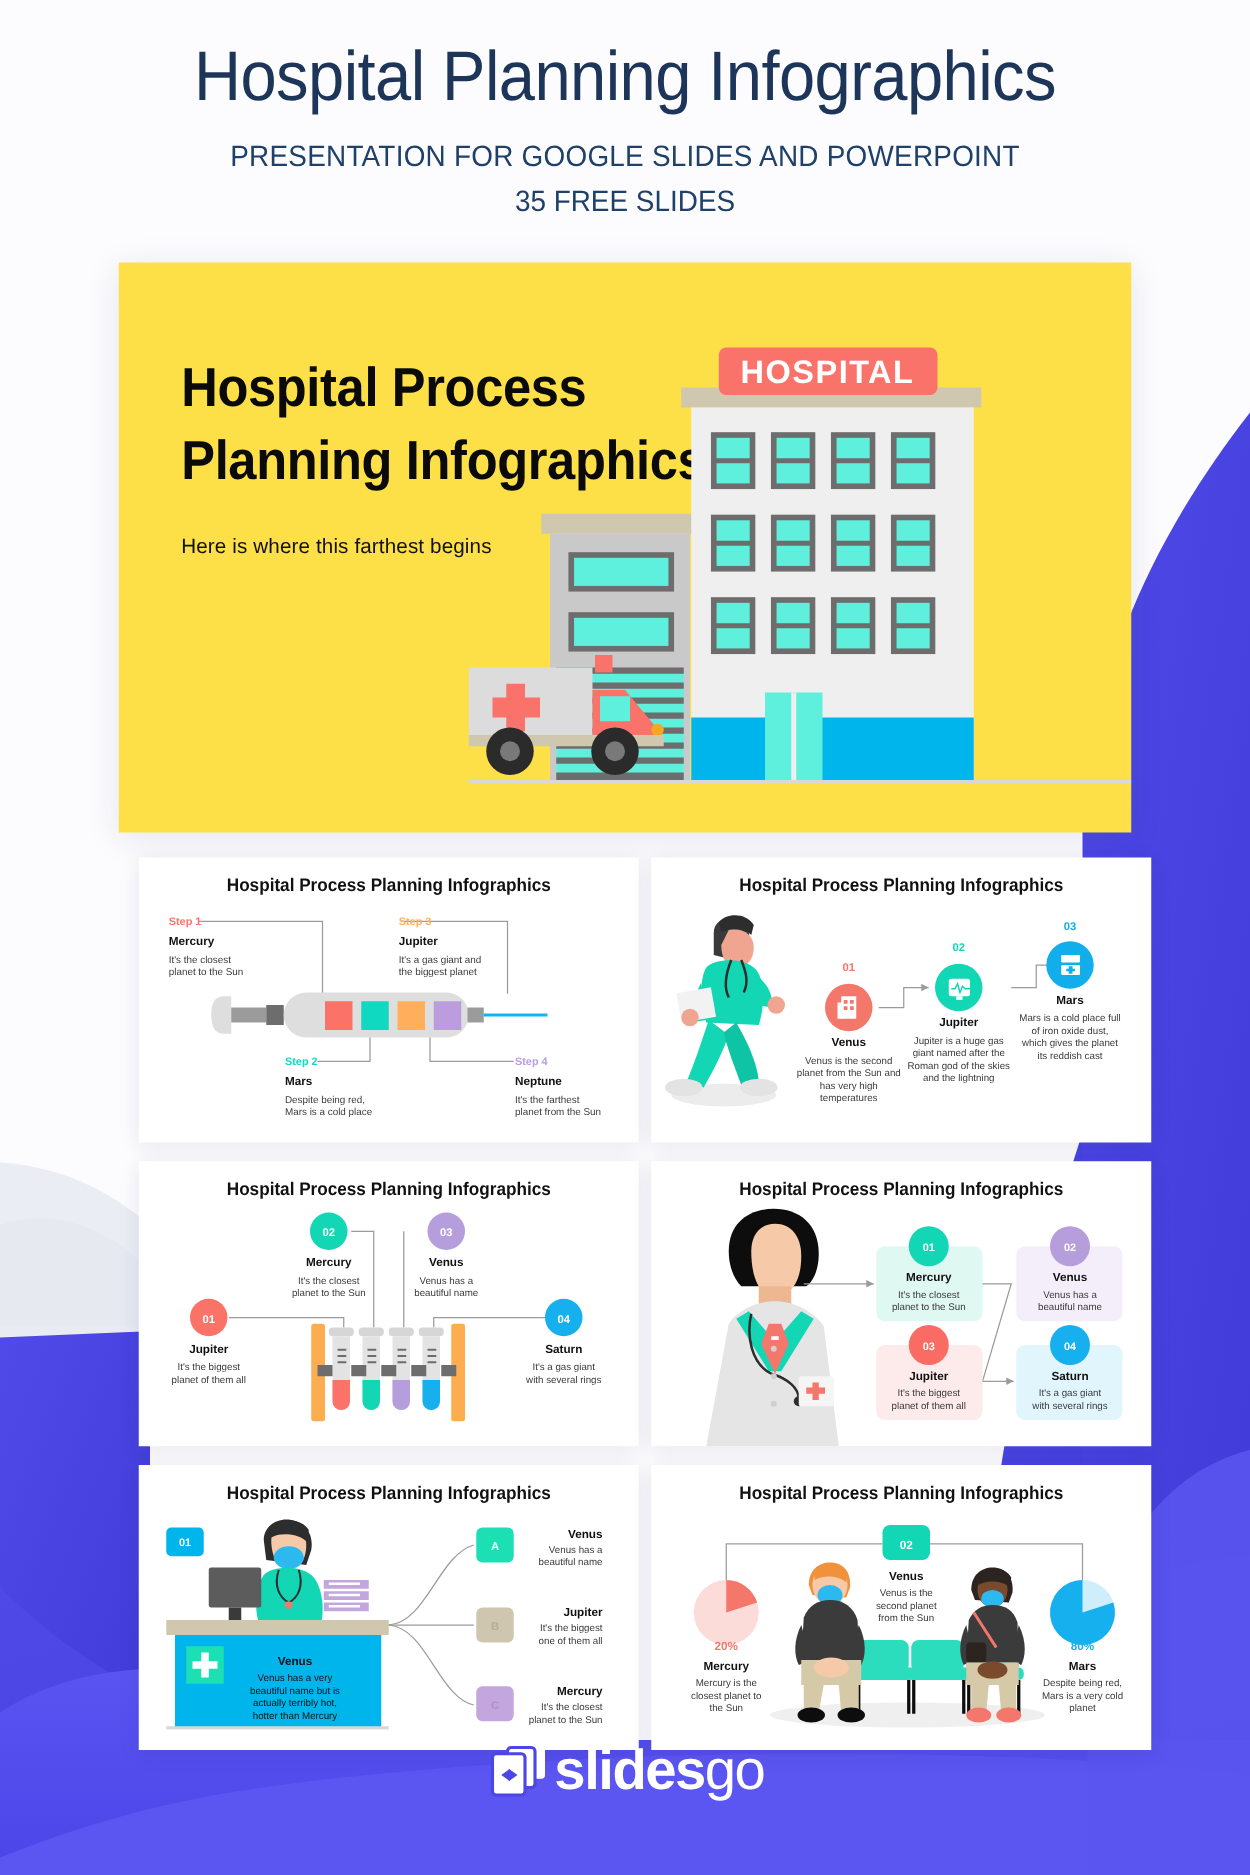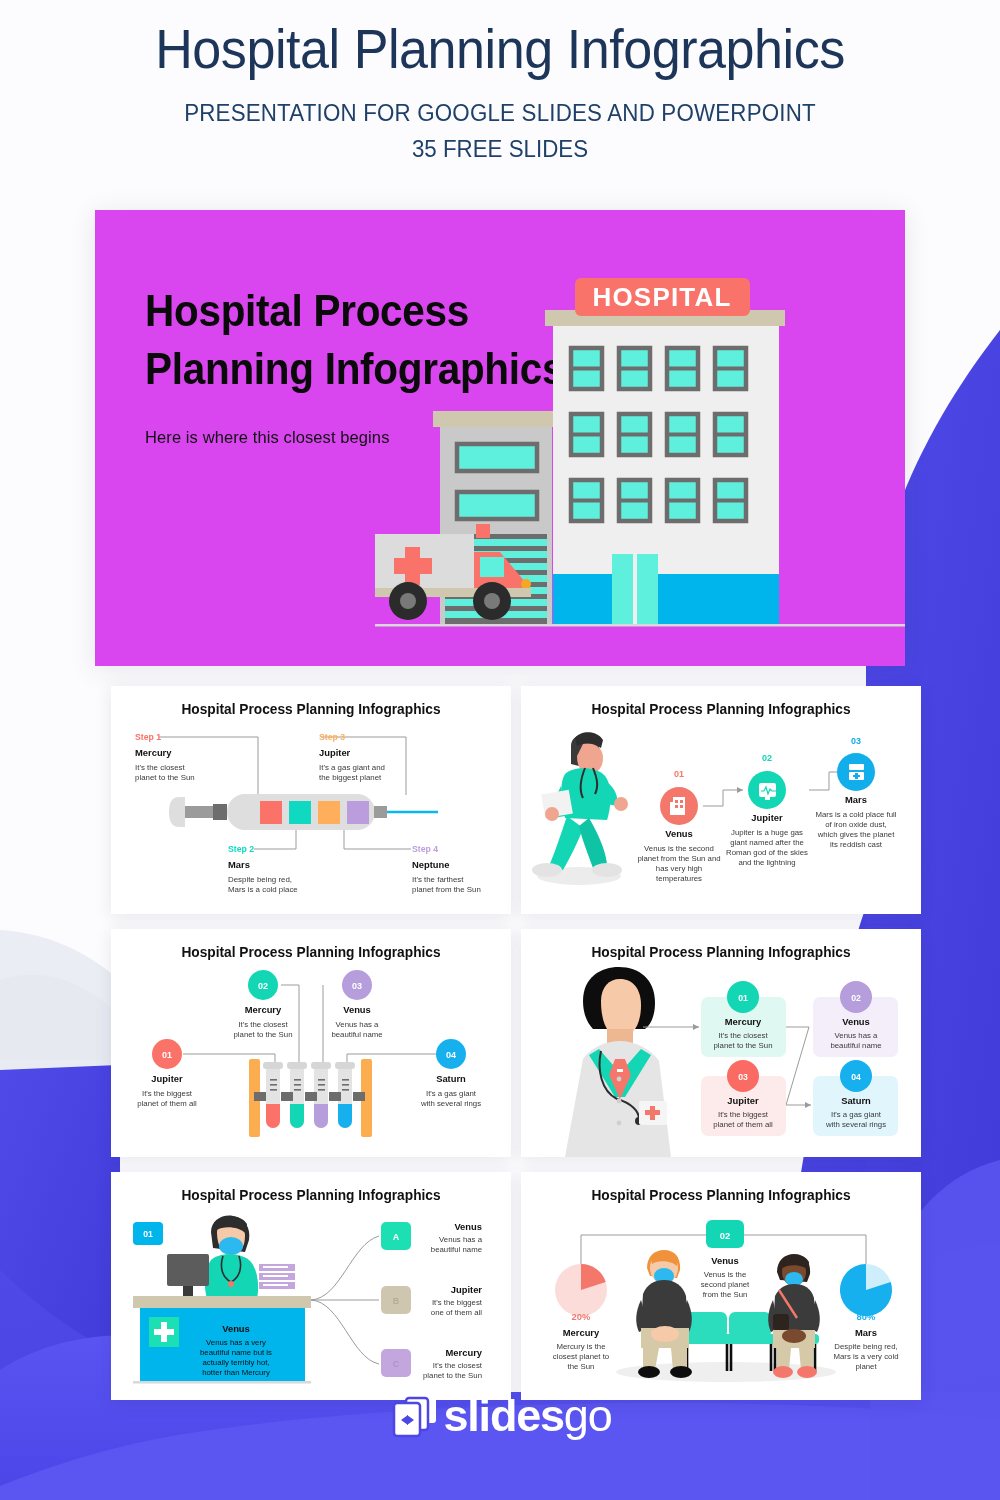--- a/index.html
+++ b/index.html
@@ -9,38 +9,38 @@
     background: #ffffff;
     overflow: hidden;
   }
   #page { position: relative; width: 1000px; height: 1500px; background: #fbfbfd; overflow: hidden; }
 
   
   .bg-layer { position: absolute; inset: 0; overflow: hidden; z-index: 0; }
   .bg-svg { position: absolute; top: 0; left: 0; width: 1000px; height: 1500px; }
 
   
-  .header { position: absolute; top: 0; left: 0; width: 1000px; z-index: 5; text-align: center; padding-top: 18px; }
+  .header { position: absolute; top: 12px; left: 0; width: 1000px; z-index: 5; text-align: center; padding-top: 18px; }
   .h-title {
     font-family: "Liberation Sans Narrow", "Liberation Sans", sans-serif;
     font-size: 56px; line-height: 1.12; font-weight: 400;
     color: #1c3559; letter-spacing: -0.5px;
     transform: scaleX(0.93); transform-origin: center;
   }
   .h-sub {
     margin-top: 14px; font-size: 23.5px; font-weight: 400;
     color: #1f4069; letter-spacing: 0.2px; line-height: 1.55;
     transform: scaleX(0.95); transform-origin: center;
   }
   .h-sub2 { font-size: 23.5px; color: #1f4069; line-height: 1.55; transform: scaleX(0.95); transform-origin: center;}
 
   
   .hero {
     position: absolute; left: 95px; top: 210px; width: 810px; height: 456px;
-    background: #d946ef; z-index: 6;
+    background: #fde047; z-index: 6;
     box-shadow: 0 4px 26px rgba(40,40,90,.10);
   }
   .hero-title {
     position: absolute; left: 50px; top: 72px;
     font-family: "Liberation Sans Narrow","Liberation Sans",sans-serif;
     font-weight: bold; font-size: 44px; line-height: 1.32; color: #0a0a0a;
     transform: scaleX(0.92); transform-origin: left top;
     letter-spacing: -0.3px;
   }
   .hero-sub {
@@ -116,21 +116,21 @@
     <div class="h-title">Hospital Planning Infographics</div>
     <div class="h-sub">PRESENTATION FOR GOOGLE SLIDES AND POWERPOINT</div>
     <div class="h-sub2">35 FREE SLIDES</div>
   </div>
 
   <div class="hero">
     <div class="hero-title">
       <div>Hospital Process</div>
       <div>Planning Infographics</div>
     </div>
-    <div class="hero-sub">Here is where this closest begins</div>
+    <div class="hero-sub">Here is where this farthest begins</div>
 
     <svg class="hero-art" viewBox="0 0 530 400">
 
       <rect x="0" y="358" width="530" height="2.5" fill="#d8d8d8"></rect>
 
       <rect x="58" y="145" width="125" height="16" fill="#cfc8ae"></rect>
       <rect x="65" y="161" width="112" height="197" fill="#c9c9c9"></rect>
       <rect x="82" y="178" width="80" height="27" fill="#5ff0dd" stroke="#6d6d6d" stroke-width="4.5"></rect>
       <rect x="82" y="226" width="80" height="27" fill="#5ff0dd" stroke="#6d6d6d" stroke-width="4.5"></rect>
 

